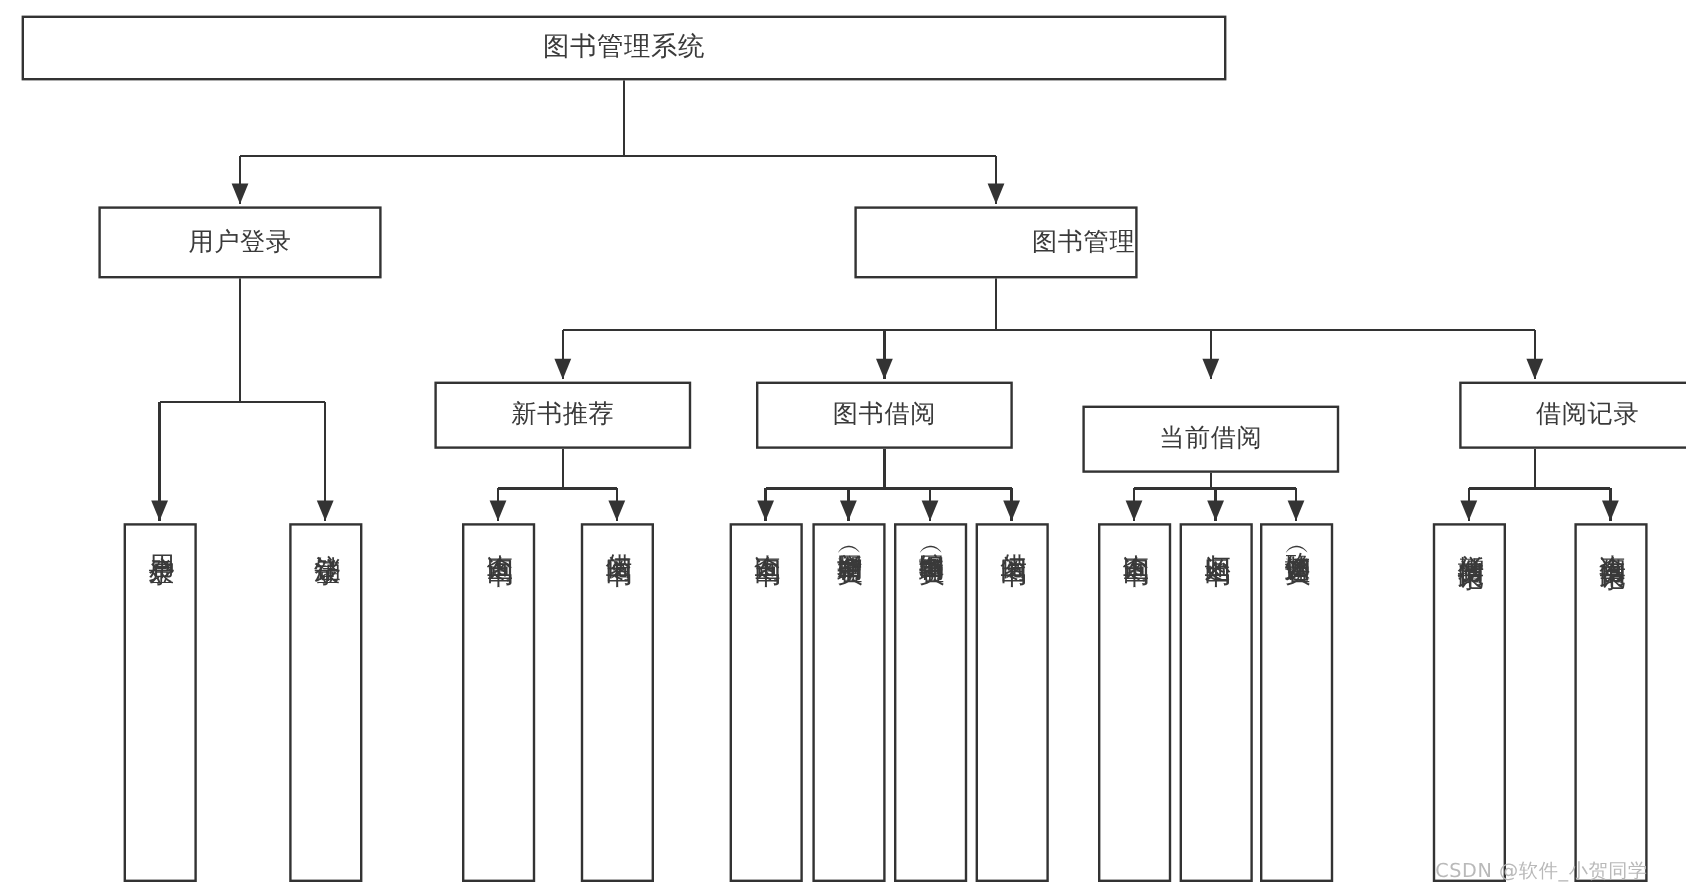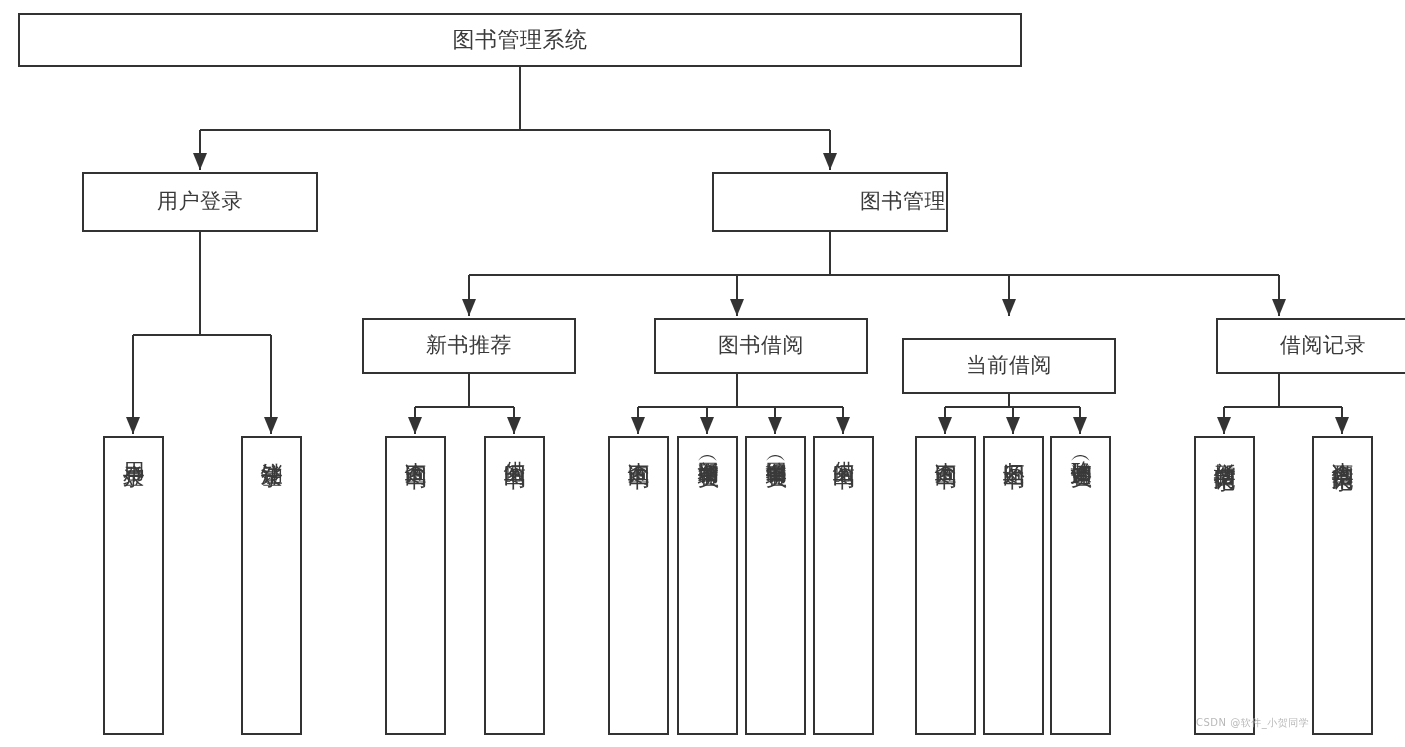--- a/index.html
+++ b/index.html
@@ -56,21 +56,21 @@
     letter-spacing: 2px;
     white-space: nowrap;
   }
   .node.vert.tall .label {
     font-size: 21px;
     letter-spacing: 1px;
   }
   .node.root .label { font-size: 22px; }
   .watermark {
     position: absolute;
-    font-size: 10px;
+    font-size: 16px;
     color: #b9b9b9;
     white-space: nowrap;
     letter-spacing: 0.5px;
   }
 </style>
 </head>
 <body>
 
 <div id="diagram-root">
 
@@ -139,21 +139,21 @@
       </div>
       <div class="node horiz" style="left: 82px; top: 172px; width: 236px; height: 60px;">
         <span class="label">用户登录</span>
       </div>
       <div class="node horiz" style="left: 712px; top: 172px; width: 236px; height: 60px; justify-content: flex-end;">
         <span class="label">图书管理</span>
       </div>
       <div class="node horiz" style="left: 362px; top: 318px; width: 214px; height: 56px;">
         <span class="label">新书推荐</span>
       </div>
-      <div class="node horiz" style="left: 654px; top: 318px; width: 214px; height: 56px;">
+      <div class="node horiz" style="left: 630px; top: 318px; width: 214px; height: 56px;">
         <span class="label">图书借阅</span>
       </div>
       <div class="node horiz" style="left: 902px; top: 318px; width: 214px; height: 56px; margin-top: 20px;">
         <span class="label">当前借阅</span>
       </div>
       <div class="node horiz" style="left: 1172px; top: 318px; width: 214px; height: 56px; margin-left: 44px;">
         <span class="label">借阅记录</span>
       </div>
       <div class="node vert" style="left: 103px; top: 436px; width: 61px; height: 299px;">
         <span class="label">用户登录</span>

